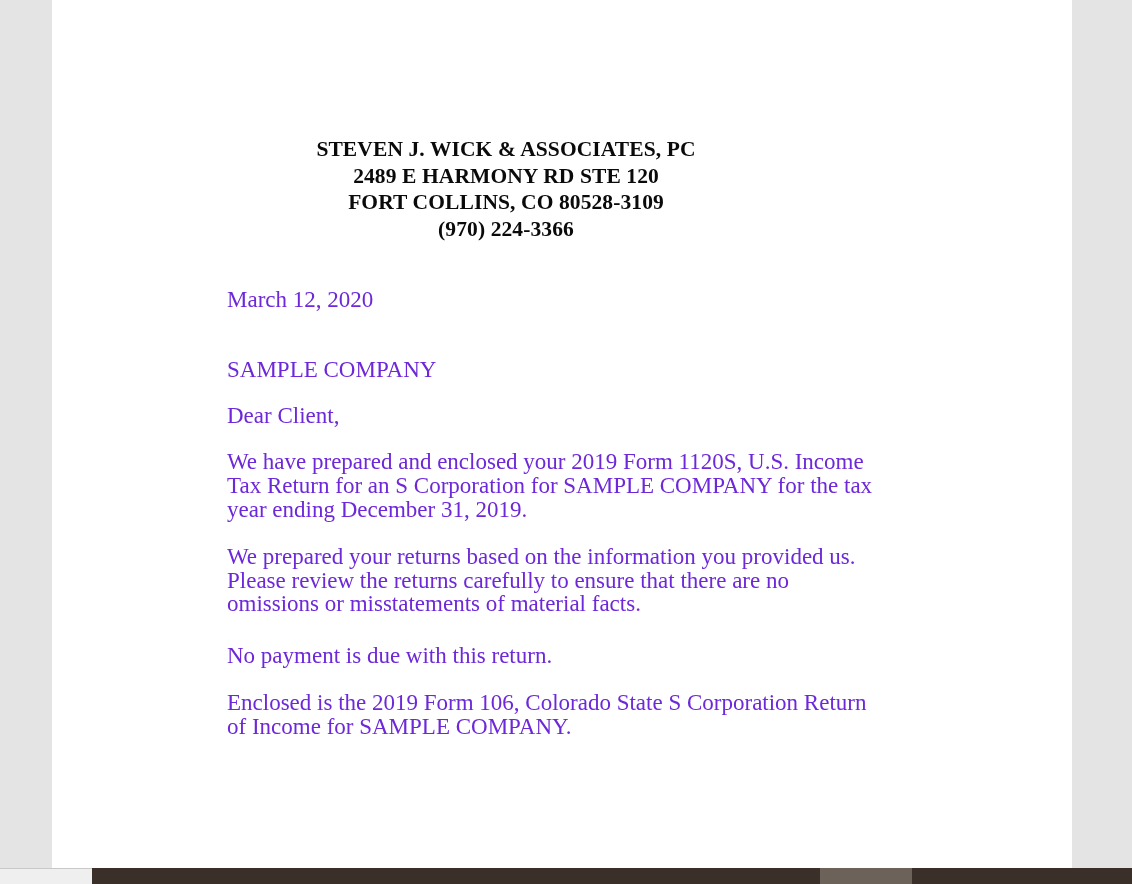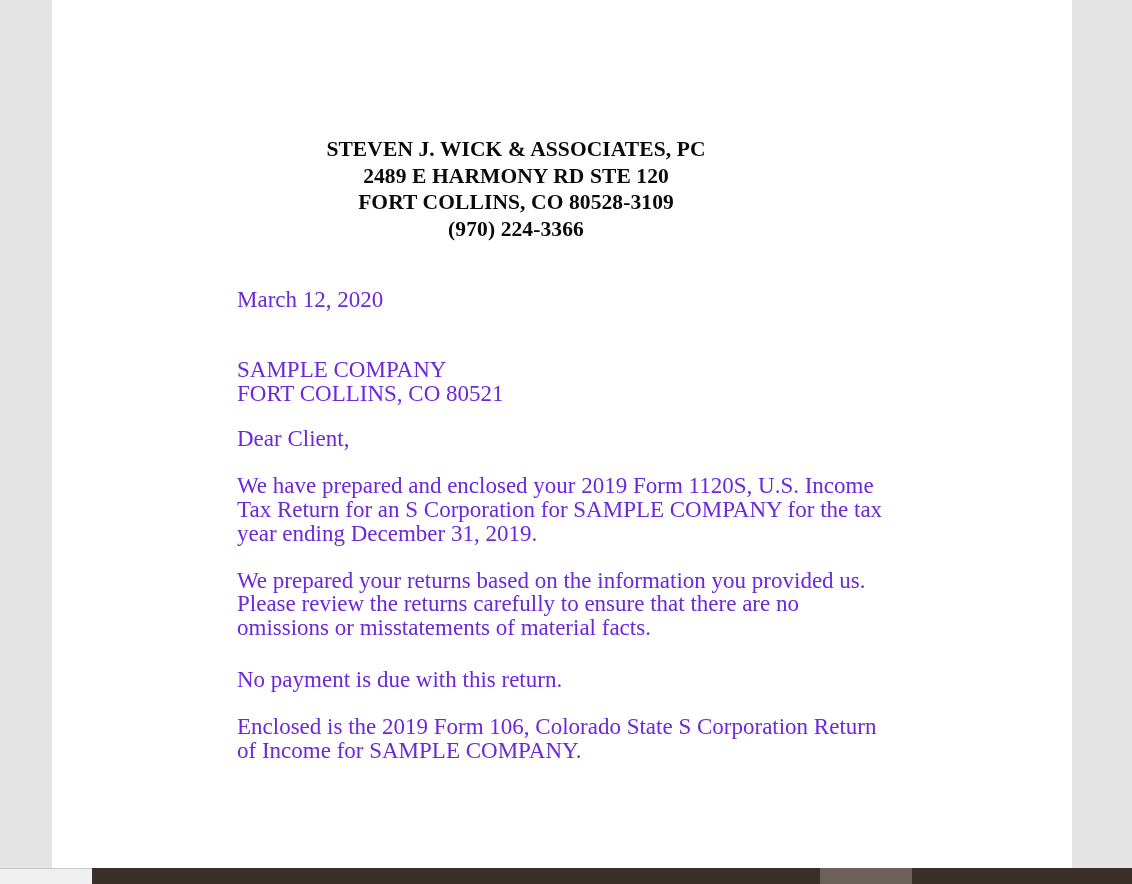--- a/index.html
+++ b/index.html
@@ -31,22 +31,23 @@
     left: 52px;
     top: 0;
     width: 1020px;
     height: 872px;
     background: #ffffff;
     overflow: hidden;
   }
 
   #page-inner {
     position: absolute;
-    left: 16px; top: 0;
+    left: 0; top: 0;
     width: 896px;
+    padding-left: 6px;
   }
 
   
   .letterhead {
     margin-top: 136px;
     text-align: center;
     font-weight: bold;
     font-size: 21.5px;
     line-height: 26.5px;
     color: #0a0a0a;
@@ -138,21 +139,20 @@
         <span class="lh-line">FORT COLLINS, CO 80528-3109</span>
         <span class="lh-line">(970) 224-3366</span>
       </div>
 
       <div class="letter-body">
 
         <div class="date-line">March 12, 2020</div>
 
         <div class="address-block">
           <span class="addr-line">SAMPLE COMPANY</span>
-          <span class="addr-line">FORT COLLINS, CO 80521</span>
         </div>
 
         <div class="salutation">Dear Client,</div>
 
         <p class="para">We have prepared and enclosed your 2019 Form 1120S, U.S. Income Tax Return for an S Corporation for SAMPLE COMPANY for the tax year ending December 31, 2019.</p>
 
         <p class="para">We prepared your returns based on the information you provided us.  Please review the returns carefully to ensure that there are no omissions or misstatements of material facts.</p>
 
 
         <p class="para extra-gap">No payment is due with this return.</p>

